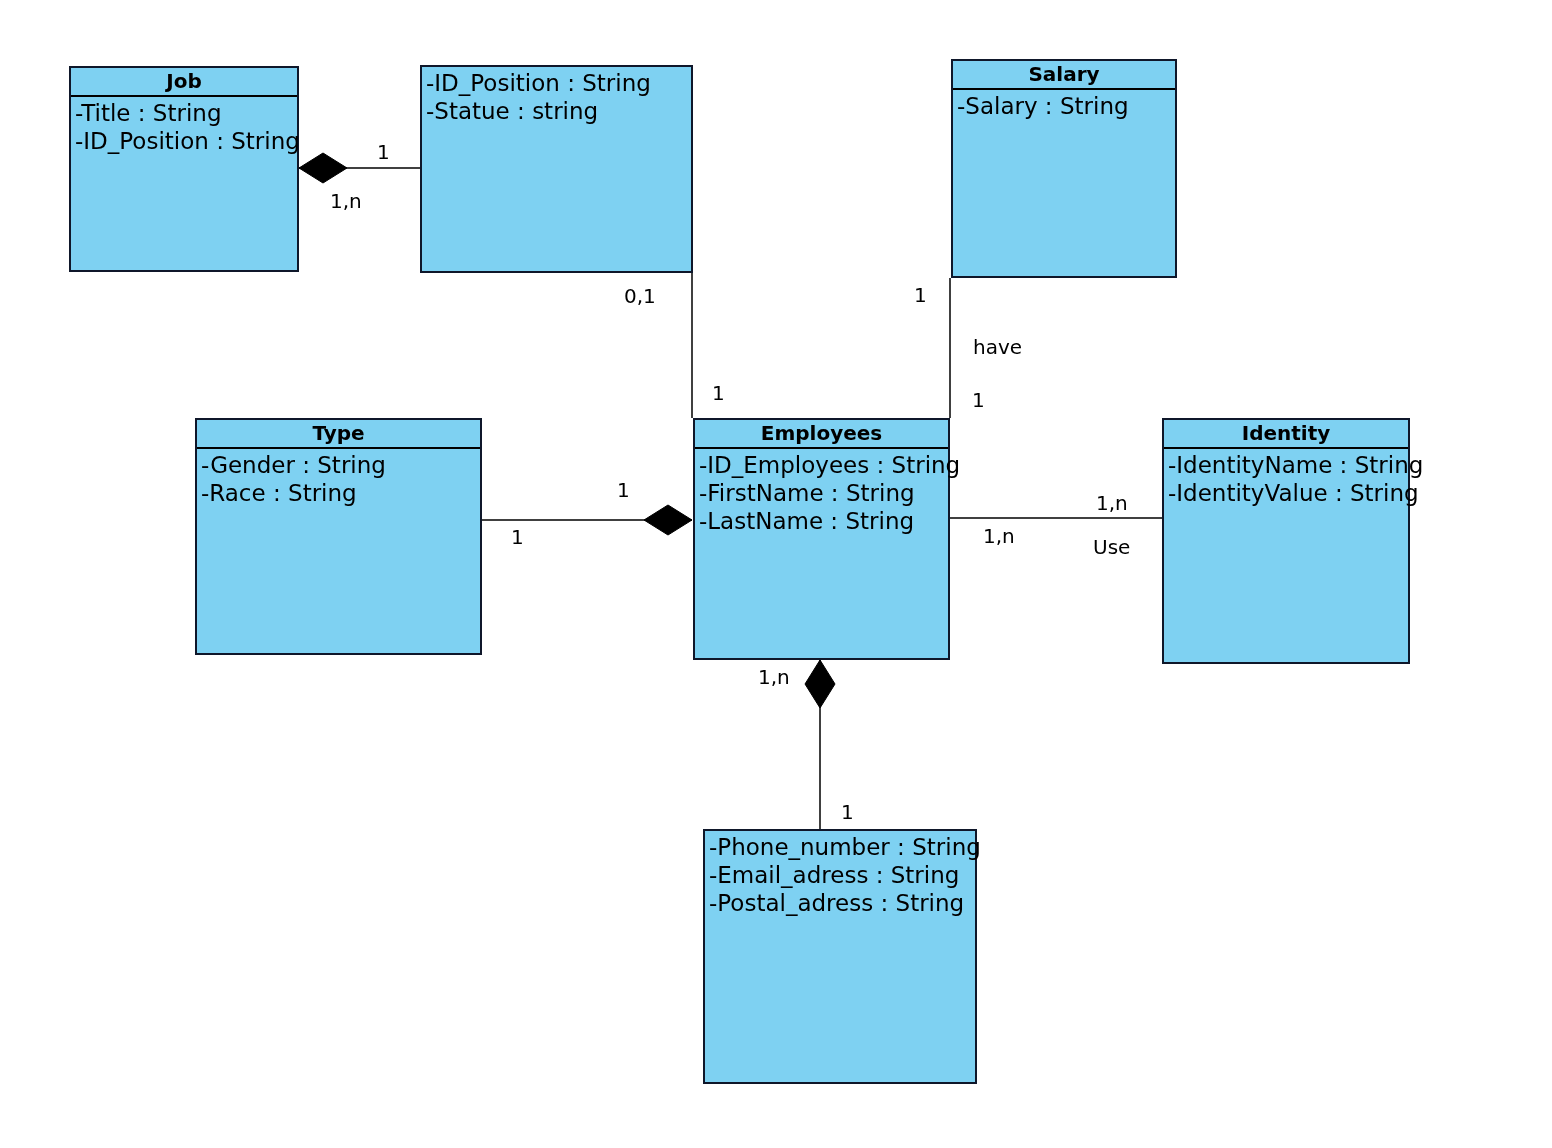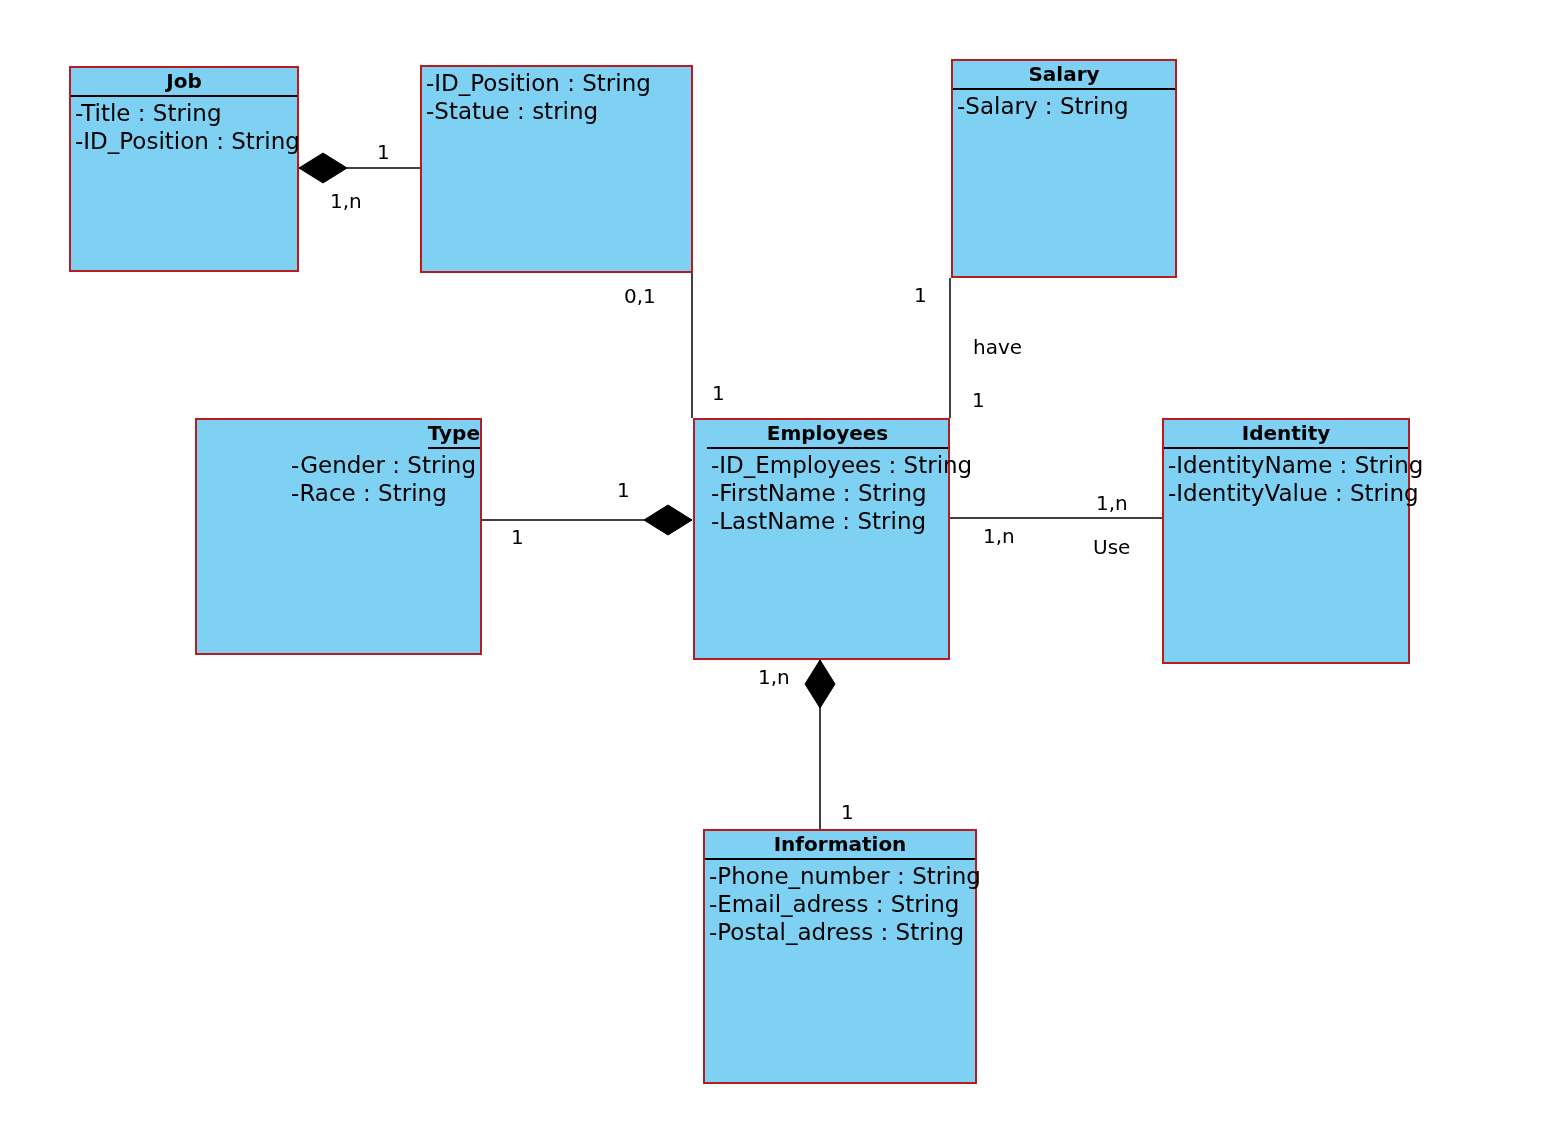--- a/index.html
+++ b/index.html
@@ -12,21 +12,21 @@
   #canvas {
     position: relative;
     width: 1552px;
     height: 1148px;
     background: #ffffff;
     overflow: hidden;
   }
   .uml-class {
     position: absolute;
     background: #7ED1F2;
-    border: 2px solid #b91c1c;
+    border: 2px solid #0f172a;
     box-sizing: border-box;
     display: flex;
     flex-direction: column;
   }
   .uml-class-title {
     flex: 0 0 auto;
     height: 27px;
     line-height: 27px;
     text-align: center;
     font-weight: bold;
@@ -95,47 +95,46 @@
     </div>
   </div>
 
   <div class="uml-class" style="left:951px; top:59px; width:226px; height:219px;">
     <div class="uml-class-title">Salary</div>
     <div class="uml-class-attrs">
       <div class="uml-attr">-Salary : String</div>
     </div>
   </div>
 
-  <div class="uml-class" style="left:195px; top:418px; width:287px; height:237px;align-items:flex-end;">
+  <div class="uml-class" style="left:195px; top:418px; width:287px; height:237px;">
     <div class="uml-class-title">Type</div>
     <div class="uml-class-attrs">
       <div class="uml-attr">-Gender : String</div>
       <div class="uml-attr">-Race : String</div>
     </div>
   </div>
 
-  <div class="uml-class" style="left:693px; top:418px; width:257px; height:242px;padding-left:12px;">
+  <div class="uml-class" style="left:693px; top:418px; width:257px; height:242px;">
     <div class="uml-class-title">Employees</div>
     <div class="uml-class-attrs">
       <div class="uml-attr">-ID_Employees : String</div>
       <div class="uml-attr">-FirstName : String</div>
       <div class="uml-attr">-LastName : String</div>
     </div>
   </div>
 
   <div class="uml-class" style="left:1162px; top:418px; width:248px; height:246px;">
     <div class="uml-class-title">Identity</div>
     <div class="uml-class-attrs">
       <div class="uml-attr">-IdentityName : String</div>
       <div class="uml-attr">-IdentityValue : String</div>
     </div>
   </div>
 
   <div class="uml-class" style="left:703px; top:829px; width:274px; height:255px;">
-    <div class="uml-class-title">Information</div>
     <div class="uml-class-attrs">
       <div class="uml-attr">-Phone_number : String</div>
       <div class="uml-attr">-Email_adress : String</div>
       <div class="uml-attr">-Postal_adress : String</div>
     </div>
   </div>
 
   <span class="mult-label" style="left:377px; top:139px;">1</span>
   <span class="mult-label" style="left:330px; top:188px;">1,n</span>
 

